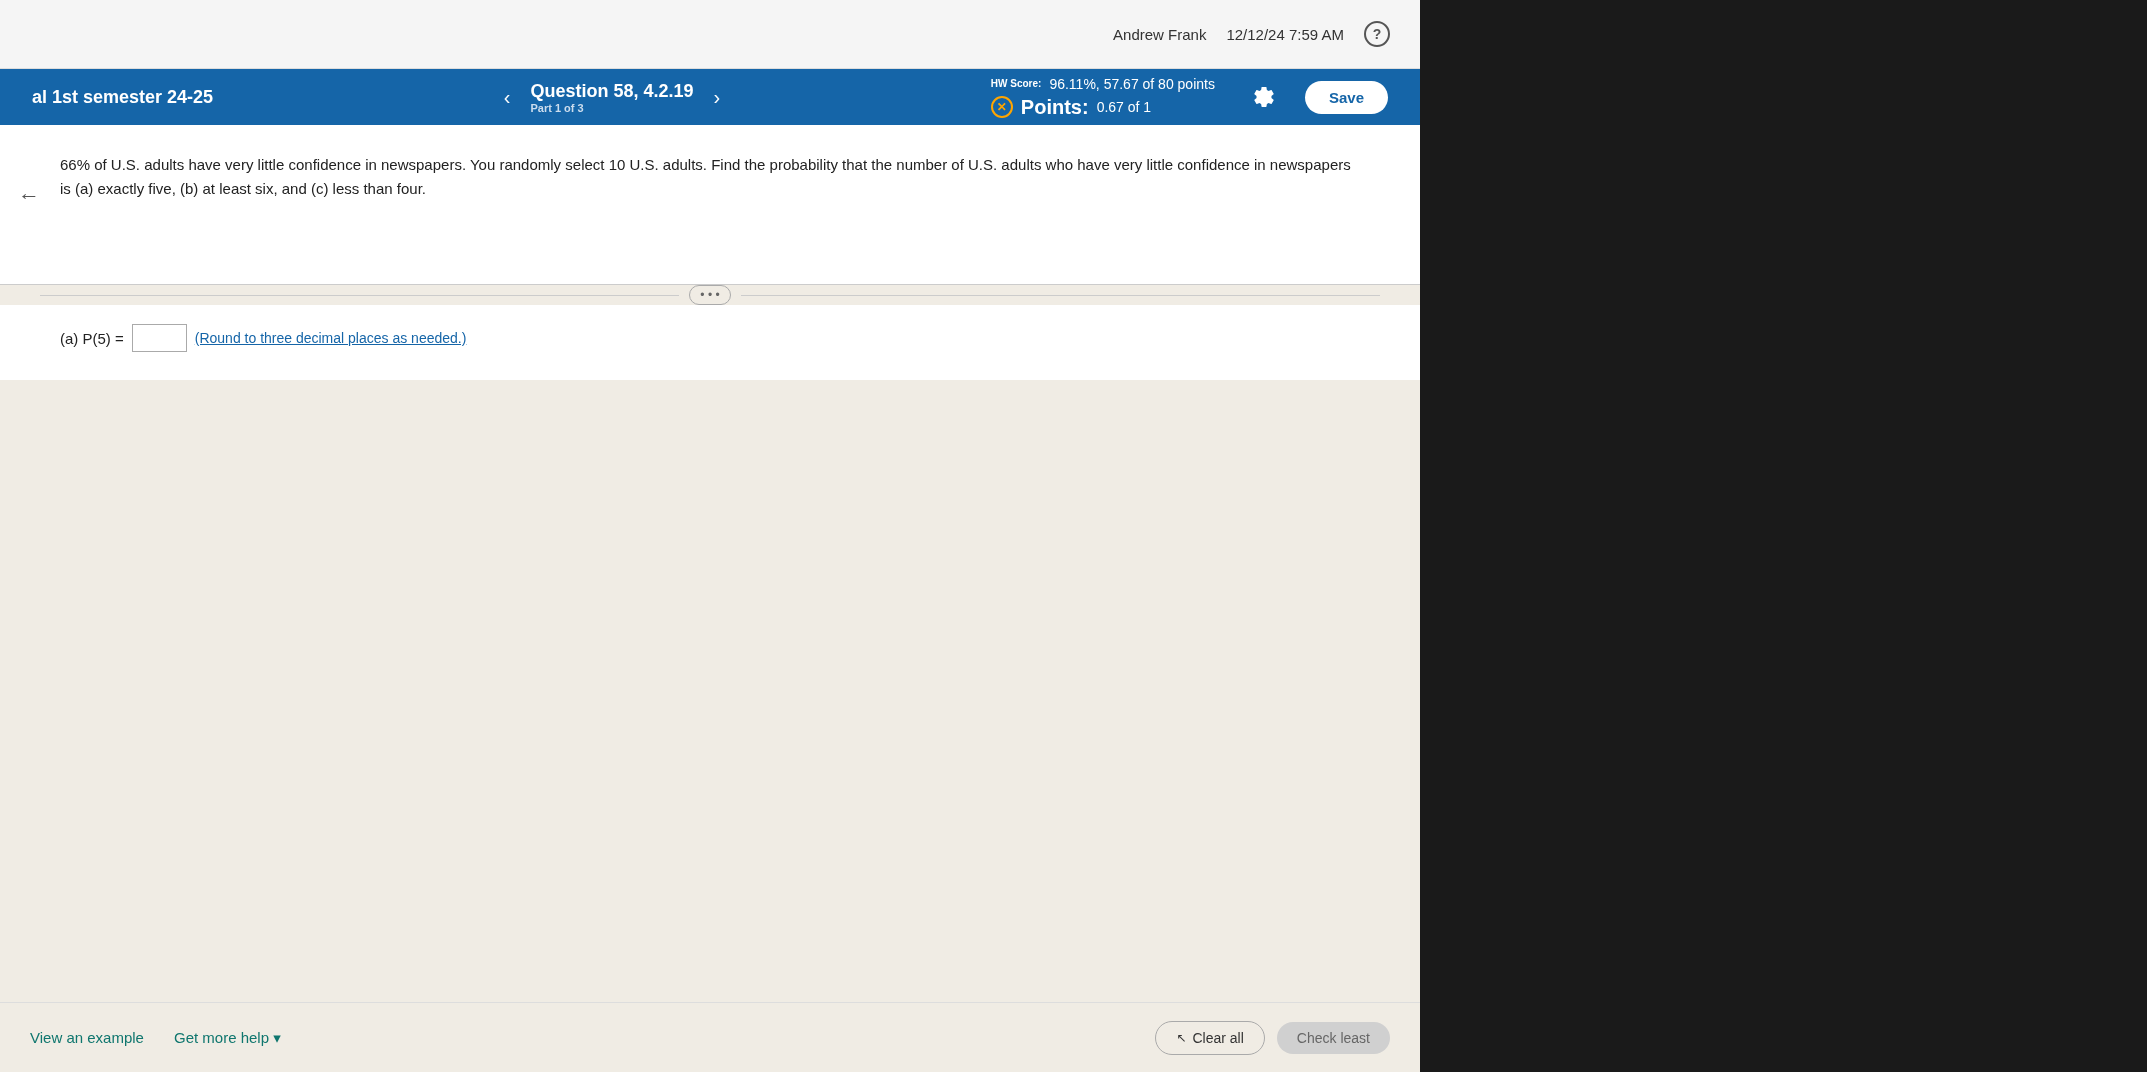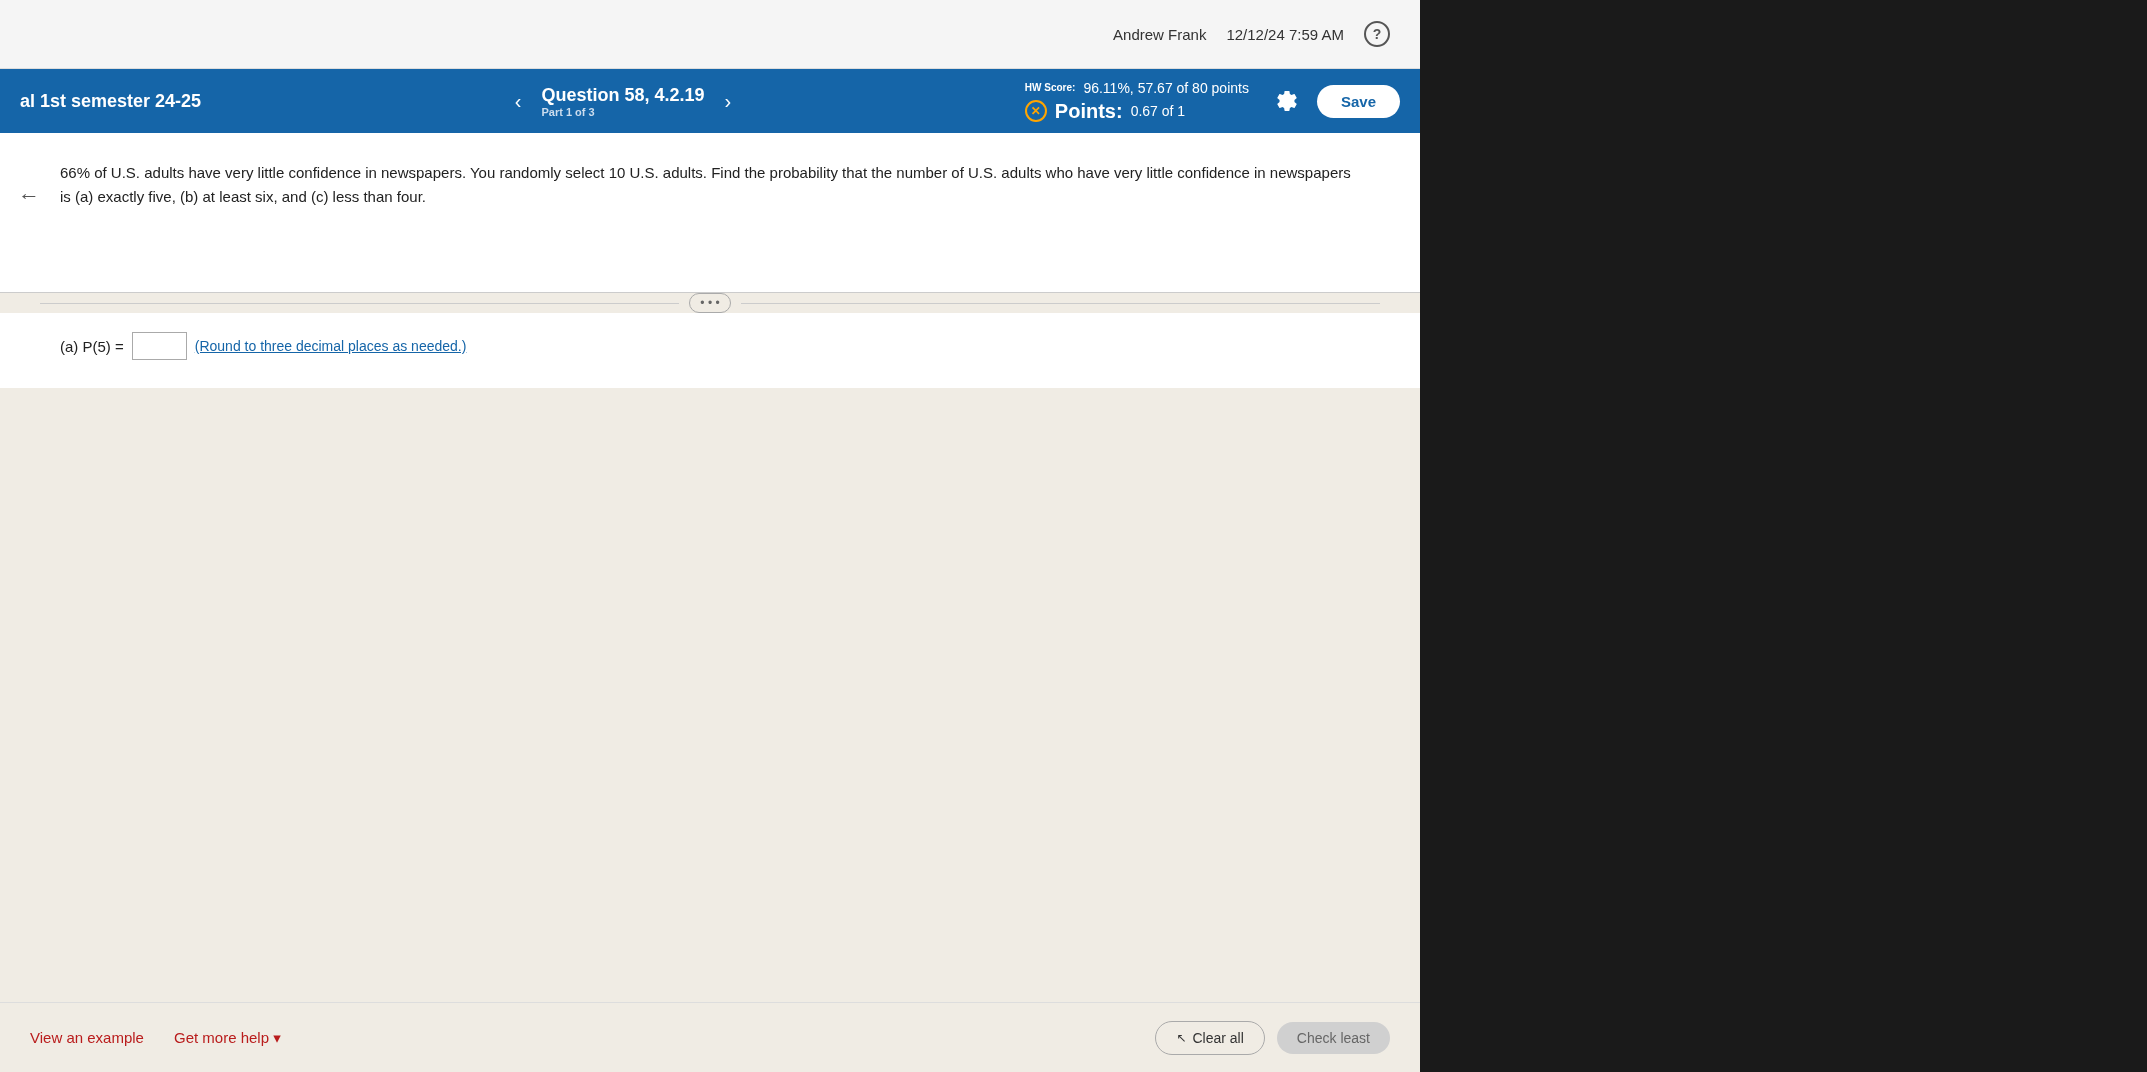--- a/index.html
+++ b/index.html
@@ -54,26 +54,26 @@
       justify-content: center;
       font-size: 14px;
       font-weight: bold;
       color: #555;
       cursor: pointer;
     }
 
     
     .nav-bar {
       width: 100%;
-      height: 64px;
+      height: 56px;
       background: #1565a8;
       display: flex;
       align-items: center;
-      padding: 0 20px;
-      gap: 0;
+      padding: 0 32px;
+      gap: 11px;
     }
 
     .nav-title {
       color: white;
       font-size: 18px;
       font-weight: bold;
       flex: 0 0 auto;
       margin-right: 20px;
     }
 
@@ -247,21 +247,21 @@
       border-top: 1px solid #ddd;
     }
 
     .bottom-links {
       display: flex;
       gap: 30px;
       align-items: center;
     }
 
     .bottom-link {
-      color: #b91c1c;
+      color: #0f766e;
       font-size: 15px;
       cursor: pointer;
       text-decoration: none;
     }
 
     .clear-all-btn {
       margin-left: auto;
       background: #f0ece4;
       border: 1px solid #aaa;
       border-radius: 20px;

